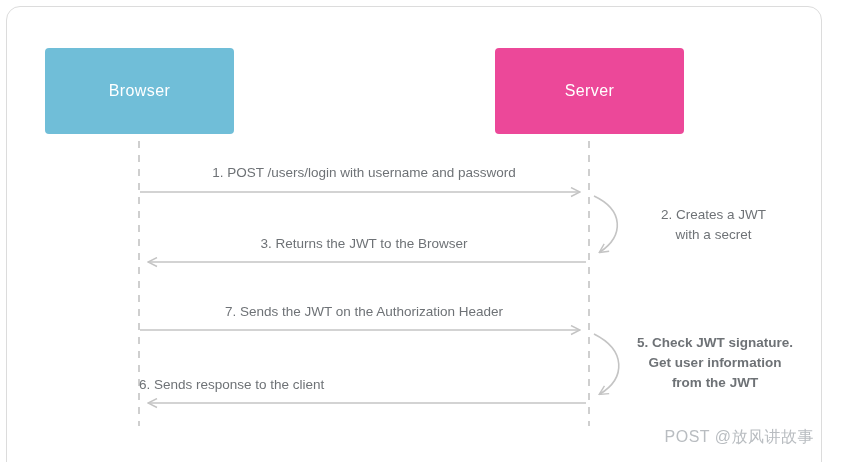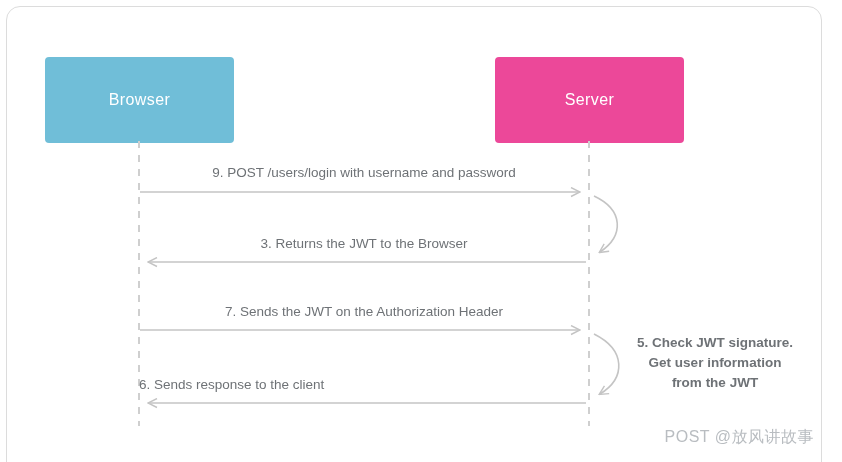--- a/index.html
+++ b/index.html
@@ -32,21 +32,21 @@
     height: 470px;
     border: 1px solid #dcdcdc;
     border-radius: 14px;
     background: #ffffff;
     box-sizing: border-box;
   }
 
   
   .actor-box {
     position: absolute;
-    top: 57px;
+    top: 48px;
     width: 189px;
     height: 86px;
     border-radius: 4px;
     display: flex;
     align-items: center;
     justify-content: center;
     box-sizing: border-box;
   }
   .actor-label {
     color: #ffffff;
@@ -167,24 +167,26 @@
 
     <g>
       <path d="M594,334 C626,350 626,378 600,394" fill="none" stroke="#c4c4c4" stroke-width="1.6" marker-end="url(#head-self)"></path>
     </g>
 
     <g>
       <line x1="586" y1="403" x2="148" y2="403" stroke="#c4c4c4" stroke-width="1.6" marker-end="url(#head-left)"></line>
     </g>
   </svg>
 
-  <div class="msg-label" id="msg-label-1">9. POST /users/login with username and password</div>
+  <div class="msg-label" id="msg-label-1">1. POST /users/login with username and password</div>
   <div class="msg-label" id="msg-label-3">3. Returns the JWT to the Browser</div>
   <div class="msg-label" id="msg-label-4">7. Sends the JWT on the Authorization Header</div>
   <div class="msg-label" id="msg-label-6">6. Sends response to the client</div>
 
+  <div class="self-note" id="self-note-2">2. Creates a JWT
+with a secret</div>
   <div class="self-note" id="self-note-5">5. Check JWT signature.
 Get user information
 from the JWT</div>
 
   <div class="watermark">POST @放风讲故事</div>
 
 </div>
 
 </body></html>

